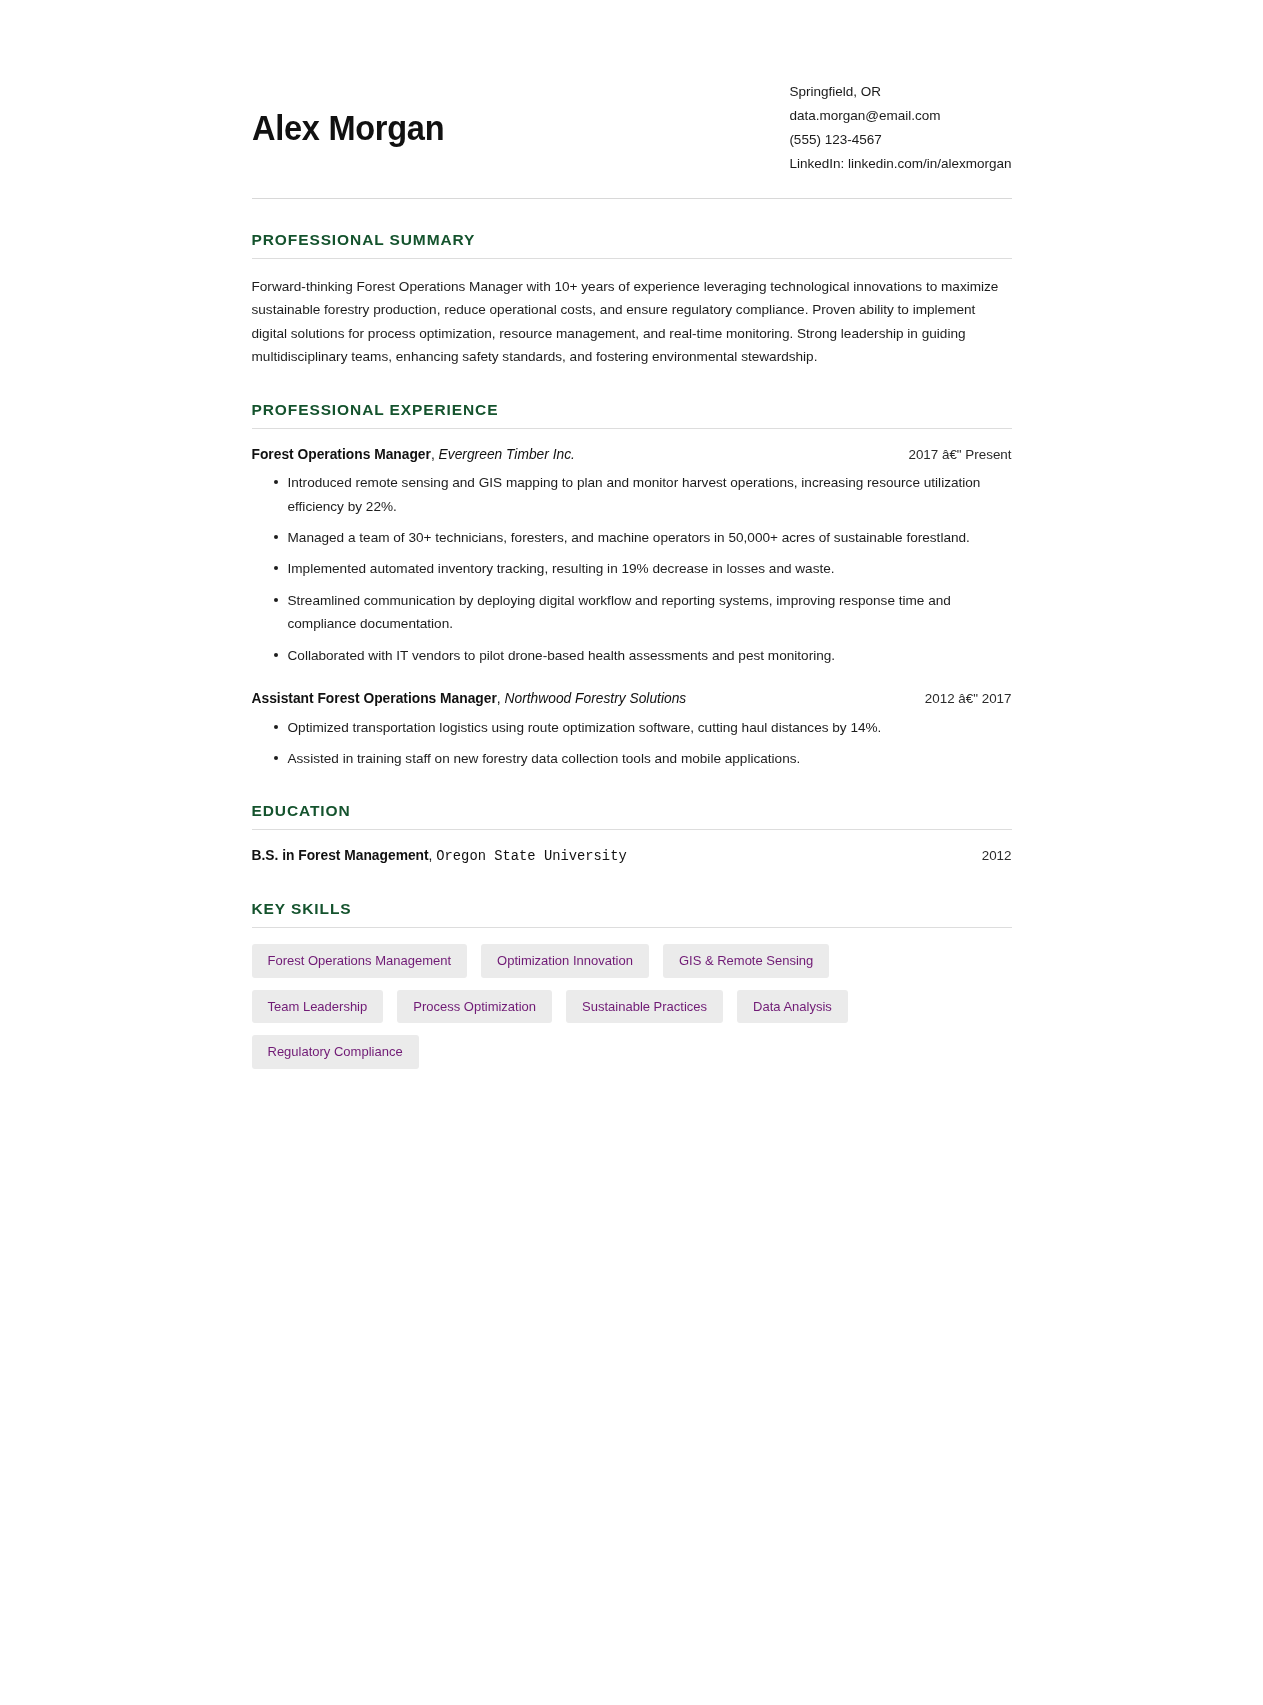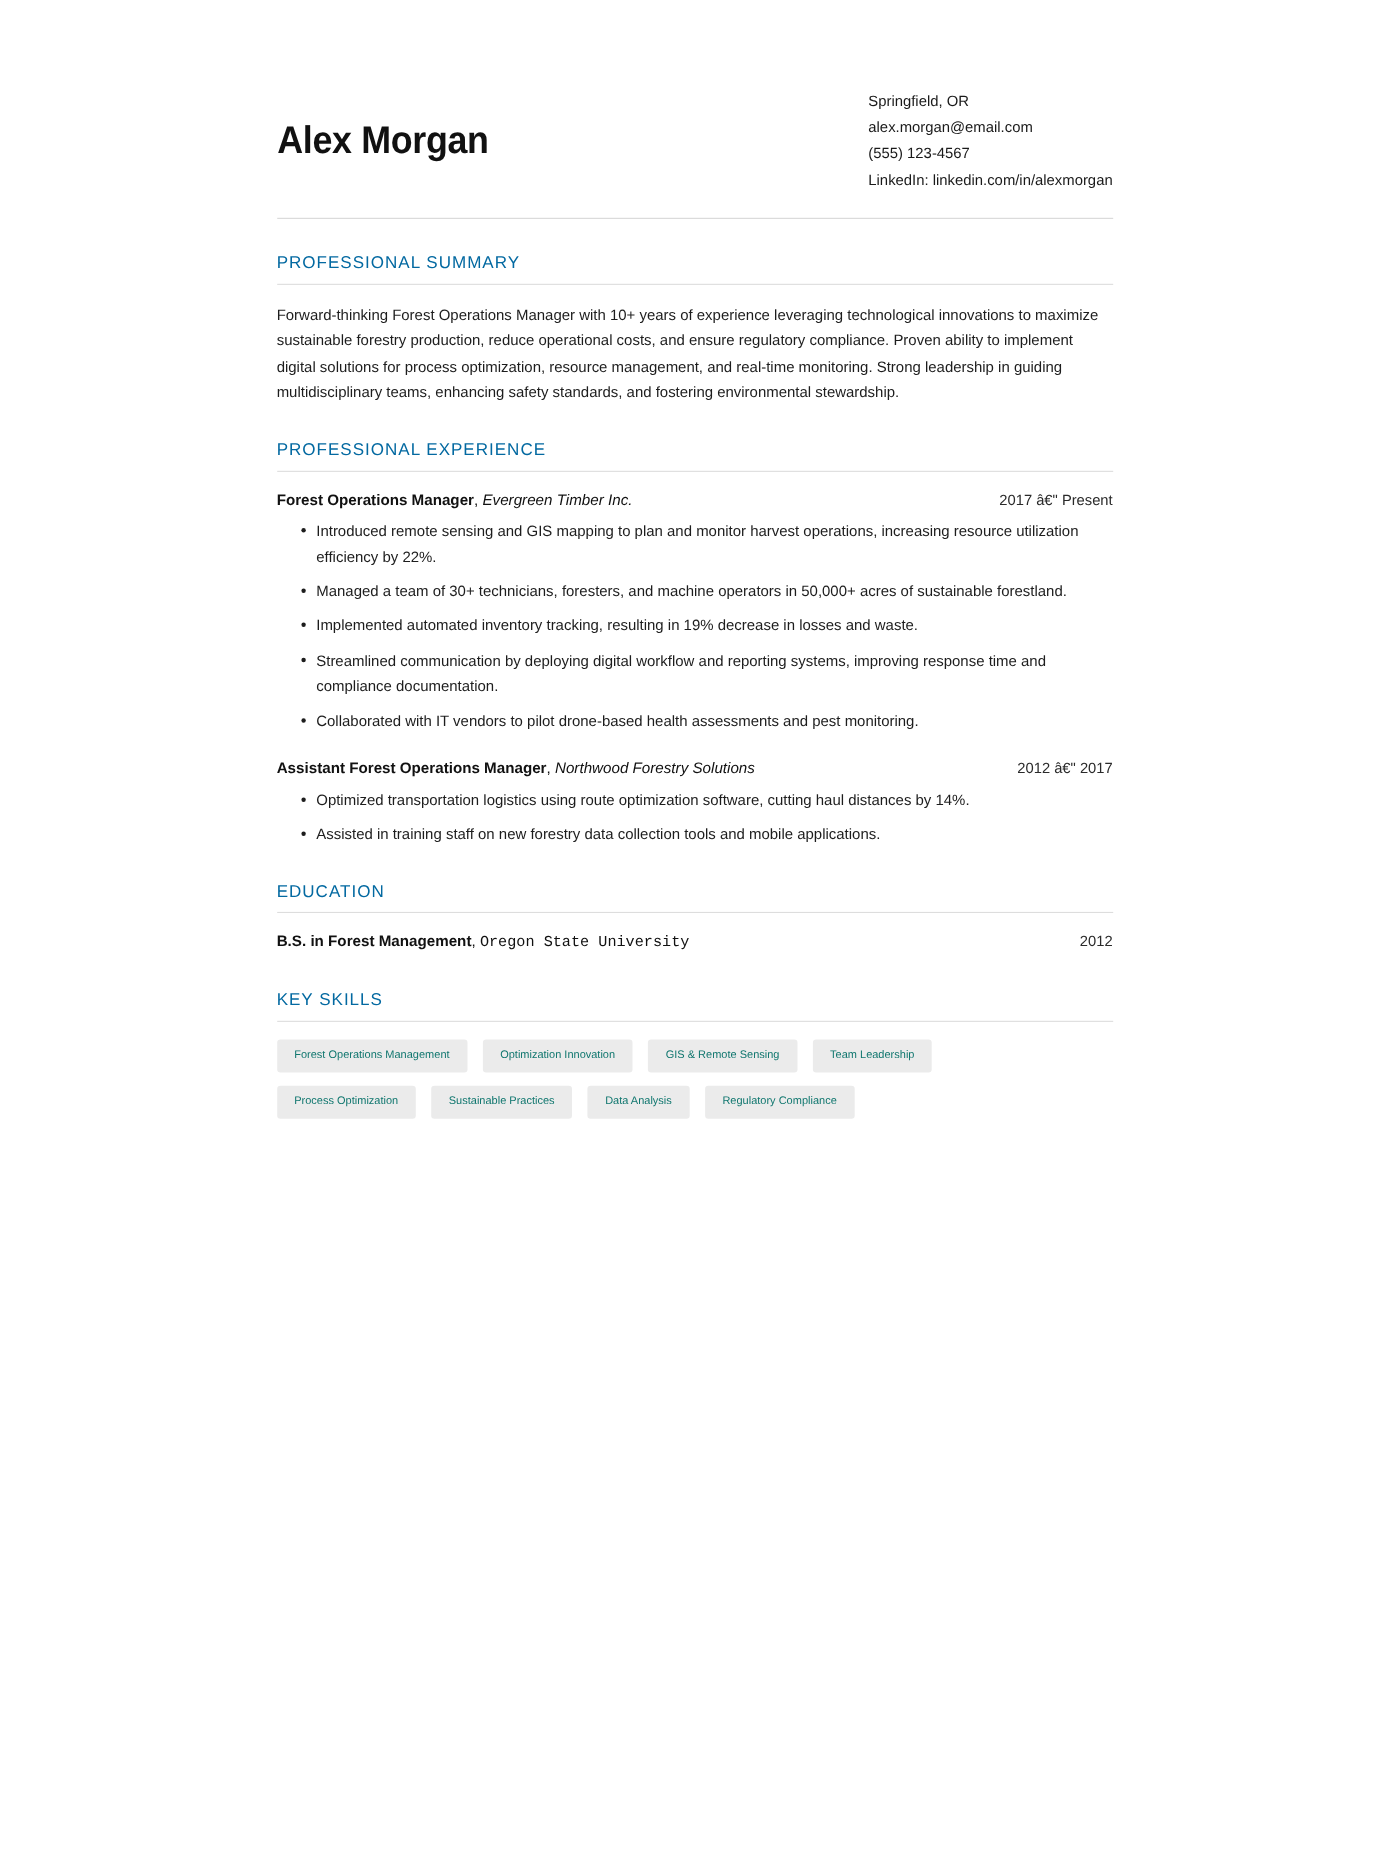--- a/index.html
+++ b/index.html
@@ -59,23 +59,23 @@
   .header-rule {
     border: 0;
     border-top: 1px solid #d8d8d8;
     margin: 0 0 0 0;
   }
 
   
   .section { margin-top: 32px; }
   .section-title {
     font-size: 15.5px;
-    font-weight: 400;
+    font-weight: 700;
     letter-spacing: 0.9px;
-    color: #0369a1;
+    color: #14532d;
     margin: 0 0 9px 0;
     text-transform: uppercase;
   }
   .section-rule {
     border: 0;
     border-top: 1px solid #dddddd;
     margin: 0 0 16px 0;
   }
 
   .summary {
@@ -162,37 +162,37 @@
   .skills {
     display: flex;
     flex-wrap: wrap;
     gap: 12px 14px;
     max-width: 680px;
   }
   .skill-chip {
     background: #ebebeb;
     border-radius: 3px;
     padding: 9px 16px;
-    font-size: 10px;
+    font-size: 13px;
     line-height: 1.2;
-    color: #0f766e;
+    color: #701a75;
     white-space: nowrap;
   }
 </style>
 </head>
 <body>
 
 <div class="page">
   <div class="sheet">
 
     <div class="header">
       <h1 class="name">Alex Morgan</h1>
       <div class="contact">
         <div>Springfield, OR</div>
-        <div>alex.morgan@email.com</div>
+        <div>data.morgan@email.com</div>
         <div>(555) 123-4567</div>
         <div>LinkedIn: linkedin.com/in/alexmorgan</div>
       </div>
     </div>
     <hr class="header-rule">
 
     <div class="section">
       <h2 class="section-title">PROFESSIONAL SUMMARY</h2>
       <hr class="section-rule">
       <p class="summary">Forward-thinking Forest Operations Manager with 10+ years of experience leveraging technological innovations to maximize sustainable forestry production, reduce operational costs, and ensure regulatory compliance. Proven ability to implement digital solutions for process optimization, resource management, and real-time monitoring. Strong leadership in guiding multidisciplinary teams, enhancing safety standards, and fostering environmental stewardship.</p>

